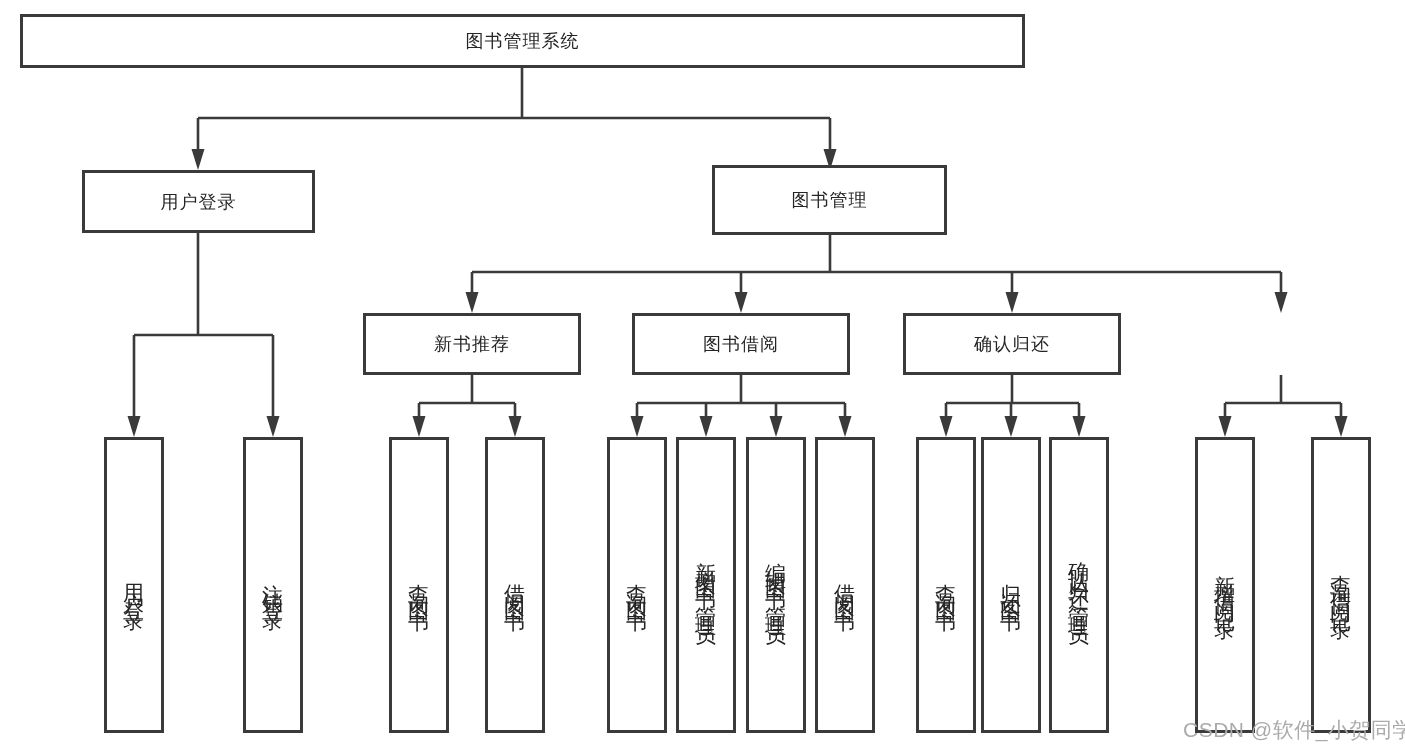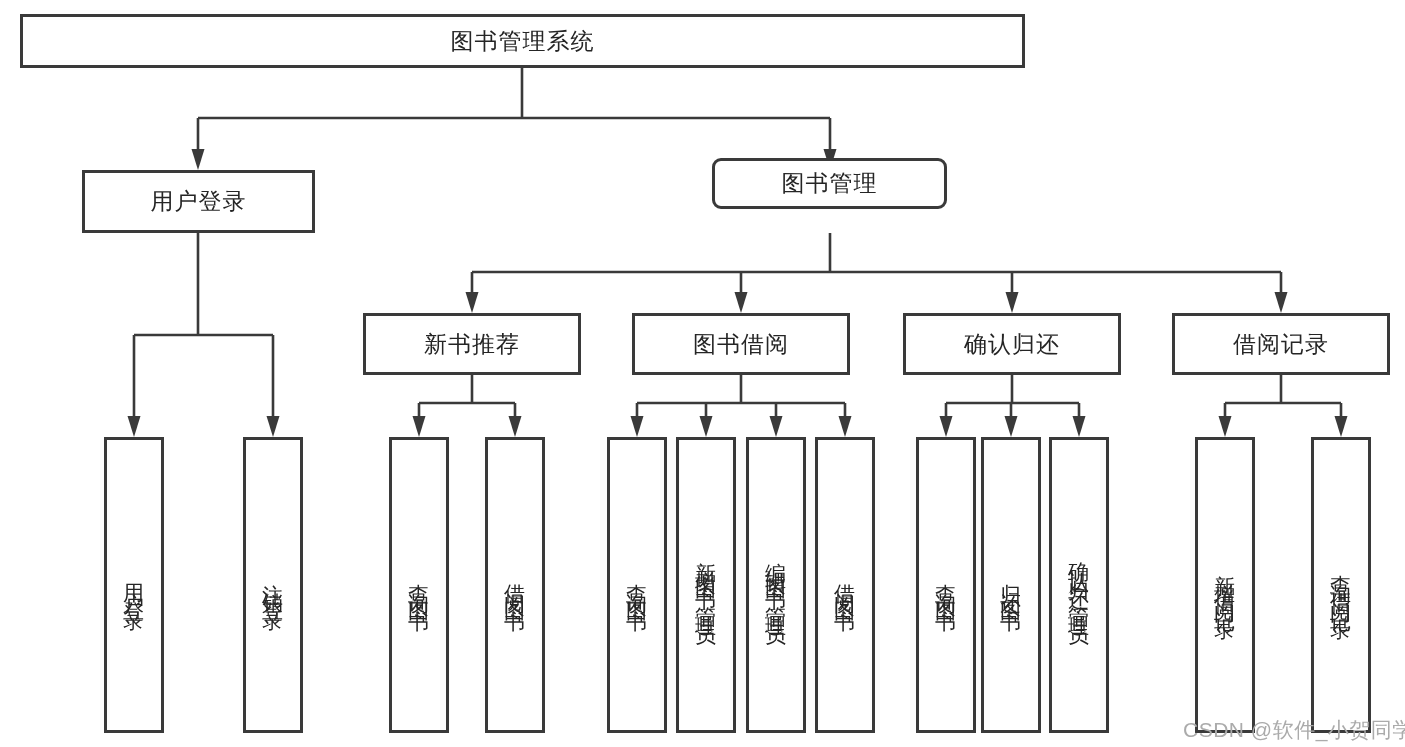--- a/index.html
+++ b/index.html
@@ -20,21 +20,21 @@
   .connector path{stroke:var(--line);stroke-width:2.6;fill:none;}
   .connector polygon{fill:var(--line);stroke:none;}
   .box{
     position:absolute;
     border:3px solid var(--line);
     background:#fff;
     display:flex;align-items:center;justify-content:center;
     color:var(--text);
     box-sizing:border-box;
   }
-  .h-box{font-size:23px;letter-spacing:1px;white-space:nowrap;}
+  .h-box{font-size:18px;letter-spacing:1px;white-space:nowrap;}
   .root-box{left:20px;top:14px;width:1005px;height:54px;}
   .v-box{
     writing-mode:vertical-rl;
     text-orientation:mixed;
     font-size:21px;
     letter-spacing:9px;
     top:437px;width:60px;height:296px;
     line-height:1;
   }
   .watermark{
@@ -98,26 +98,25 @@
     <g>
       <path d="M1281,375 V403 M1225,403 H1341 M1225,403 V419 M1341,403 V419"></path>
       <polygon points="1218.5,416 1231.5,416 1225,437"></polygon>
       <polygon points="1334.5,416 1347.5,416 1341,437"></polygon>
     </g>
   </svg>
 
   <div class="box h-box root-box">图书管理系统</div>
 
   <div class="box h-box" style="left:82px;top:170px;width:233px;height:63px;">用户登录</div>
-  <div class="box h-box" style="left:712px;top:158px;width:235px;height:51px;border-radius:9px;">图书管理</div>
+  <div class="box h-box" style="left:712px;top:165px;width:235px;height:70px;">图书管理</div>
 
   <div class="box h-box" style="left:363px;top:313px;width:218px;height:62px;">新书推荐</div>
   <div class="box h-box" style="left:632px;top:313px;width:218px;height:62px;">图书借阅</div>
   <div class="box h-box" style="left:903px;top:313px;width:218px;height:62px;">确认归还</div>
-  <div class="box h-box" style="left:1172px;top:313px;width:218px;height:62px;">借阅记录</div>
 
   <div class="box v-box" style="left:104px;">用户登录</div>
   <div class="box v-box" style="left:243px;">注销登录</div>
 
   <div class="box v-box" style="left:389px;">查询图书</div>
   <div class="box v-box" style="left:485px;">借阅图书</div>
 
   <div class="box v-box" style="left:607px;">查询图书</div>
   <div class="box v-box" style="left:676px;">新增图书（管理员）</div>
   <div class="box v-box" style="left:746px;">编辑图书（管理员）</div>

